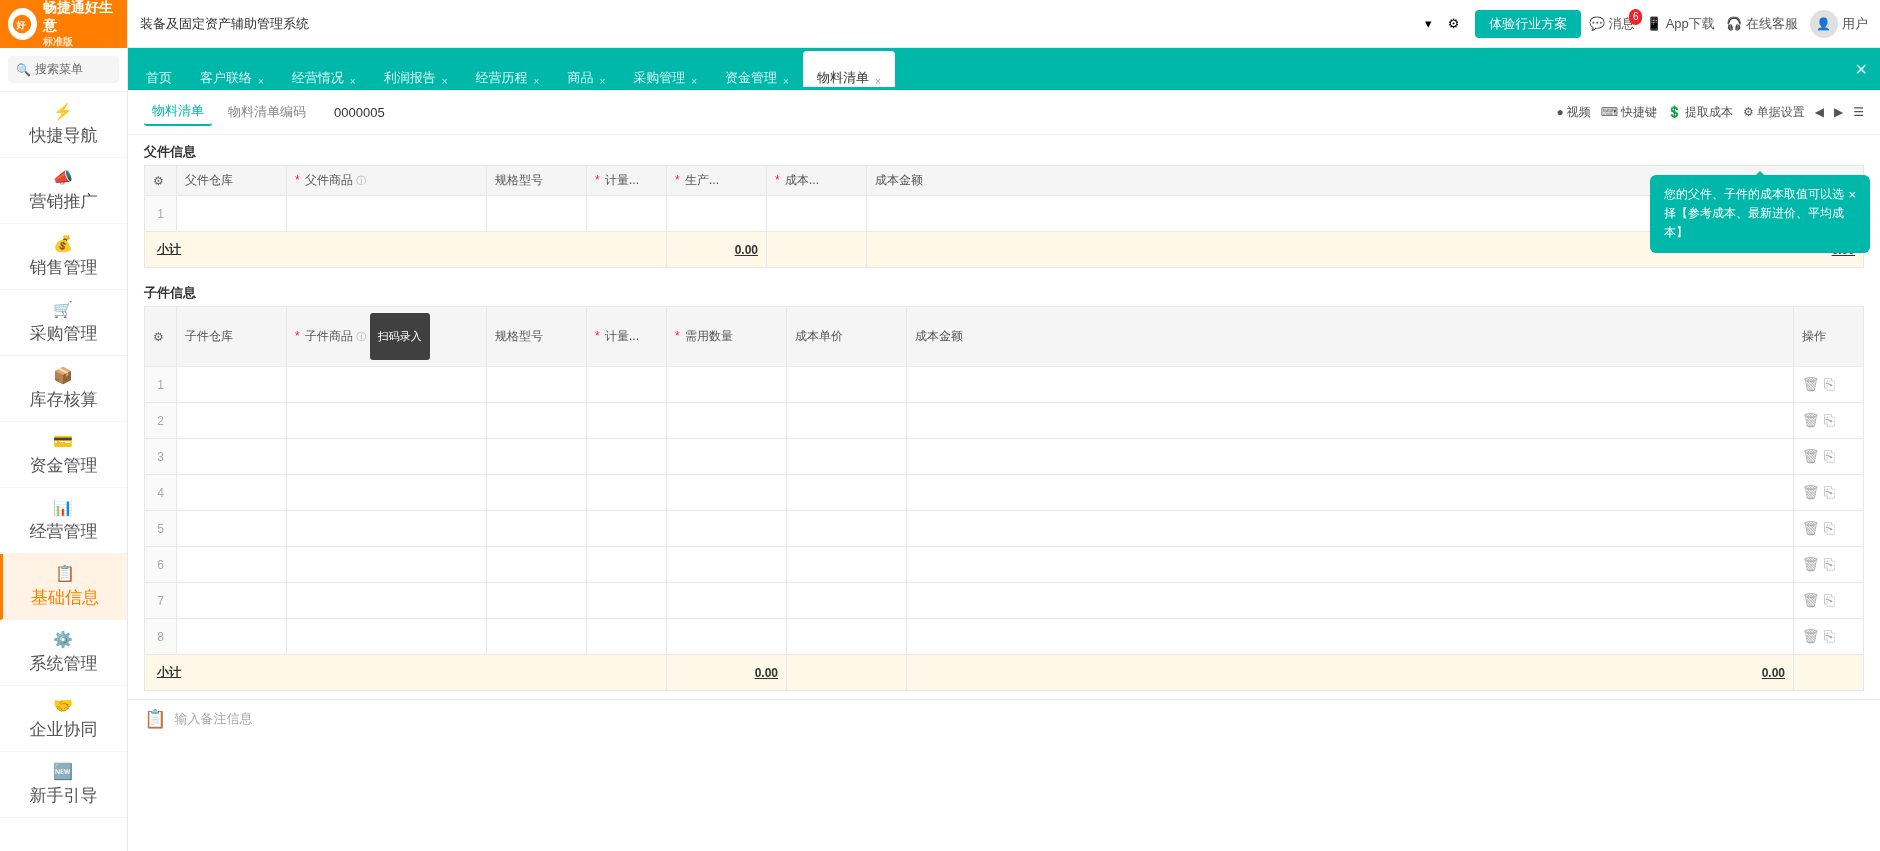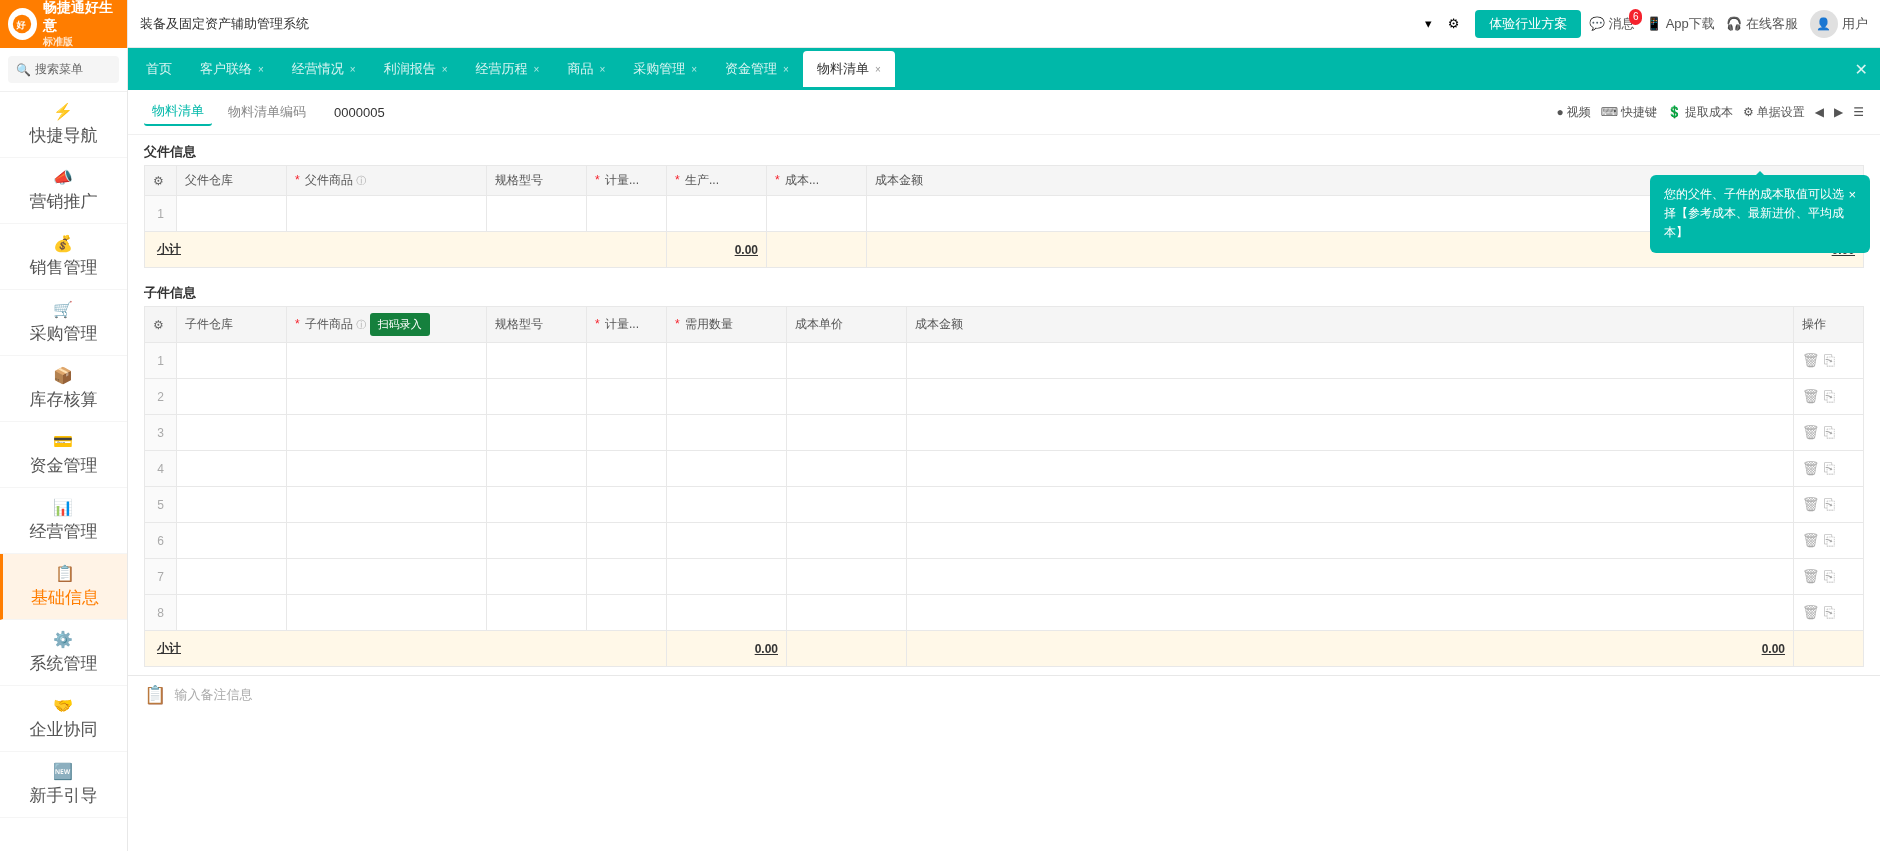--- a/index.html
+++ b/index.html
@@ -25,21 +25,21 @@
     .topbar { background: #fff; height: 48px; display: flex; align-items: center; padding: 0 12px; border-bottom: 1px solid #e8e8e8; gap: 8px; }
     .topbar-title { font-size: 13px; color: #333; flex: 1; }
     .topbar-actions { display: flex; align-items: center; gap: 12px; color: #555; font-size: 13px; }
     .topbar-badge { position: relative; display: inline-block; }
     .badge-count { position: absolute; top: -6px; right: -8px; background: #f5222d; color: #fff; border-radius: 10px; font-size: 10px; padding: 0 4px; line-height: 16px; }
     .topbar-btn { display: flex; align-items: center; gap: 3px; cursor: pointer; color: #555; }
     .user-avatar { width: 28px; height: 28px; background: #e0e0e0; border-radius: 50%; display: flex; align-items: center; justify-content: center; font-size: 12px; color: #888; }
 
     
     .nav-tabs { background: #00b8a9; display: flex; align-items: center; height: 42px; padding: 0 4px; overflow: hidden; }
-    .nav-tab { display: flex; align-items: center; gap: 4px; padding: 0 14px; height: 36px; cursor: pointer; color: rgba(255,255,255,0.85); font-size: 13px; border-radius: 4px 4px 0 0; white-space: nowrap; }
+    .nav-tab { display: flex; align-items: flex-end; gap: 4px; padding: 0 14px; height: 36px; cursor: pointer; color: rgba(255,255,255,0.85); font-size: 13px; border-radius: 4px 4px 0 0; white-space: nowrap; }
     .nav-tab.active { background: #fff; color: #333; border-radius: 4px 4px 0 0; }
     .nav-tab .close-x { font-size: 10px; color: rgba(255,255,255,0.7); margin-left: 2px; }
     .nav-tab.active .close-x { color: #999; }
     .nav-close-all { margin-left: auto; color: rgba(255,255,255,0.85); cursor: pointer; padding: 4px 8px; font-size: 16px; }
 
     
     .content { flex: 1; background: #fff; overflow-y: auto; padding: 0; }
 
     
     .sub-header { display: flex; align-items: center; padding: 8px 16px; background: #fff; border-bottom: 1px solid #f0f0f0; gap: 16px; }
@@ -54,21 +54,21 @@
 
     
     .table-wrap { padding: 0 16px 8px; position: relative; }
     table { width: 100%; border-collapse: collapse; font-size: 12px; }
     table th { background: #f5f5f5; border: 1px solid #e8e8e8; padding: 6px 8px; text-align: left; color: #555; white-space: nowrap; font-weight: normal; }
     table td { border: 1px solid #e8e8e8; padding: 6px 8px; color: #333; height: 36px; }
     table td.row-num { color: #aaa; text-align: center; width: 28px; background: #fafafa; }
     table .subtotal td { background: #fff8e8; font-weight: bold; color: #333; text-decoration: underline; }
     table .subtotal td.label { padding-left: 12px; }
     .th-required { color: #f5222d; margin-right: 2px; }
-    .scan-btn { background: #15803d; color: #fff; border: none; border-radius: 3px; padding: 4px 8px; font-size: 11px; cursor: pointer; white-space: nowrap; }
+    .scan-btn { background: #404040; color: #fff; border: none; border-radius: 3px; padding: 16px 8px; font-size: 11px; cursor: pointer; white-space: nowrap; }
     .op-icons { display: flex; gap: 4px; }
     .op-icon { cursor: pointer; color: #aaa; font-size: 14px; }
     .settings-icon { cursor: pointer; color: #666; }
 
     
     .tooltip-popup { position: absolute; top: 100px; right: 60px; background: #00b8a9; color: #fff; padding: 10px 14px; border-radius: 6px; font-size: 12px; line-height: 1.6; max-width: 220px; z-index: 100; }
     .tooltip-popup::before { content: ''; position: absolute; top: -8px; left: 50%; transform: translateX(-50%); border: 4px solid transparent; border-bottom-color: #00b8a9; }
     .tooltip-close { float: right; cursor: pointer; margin-left: 4px; font-size: 13px; }
 
     

